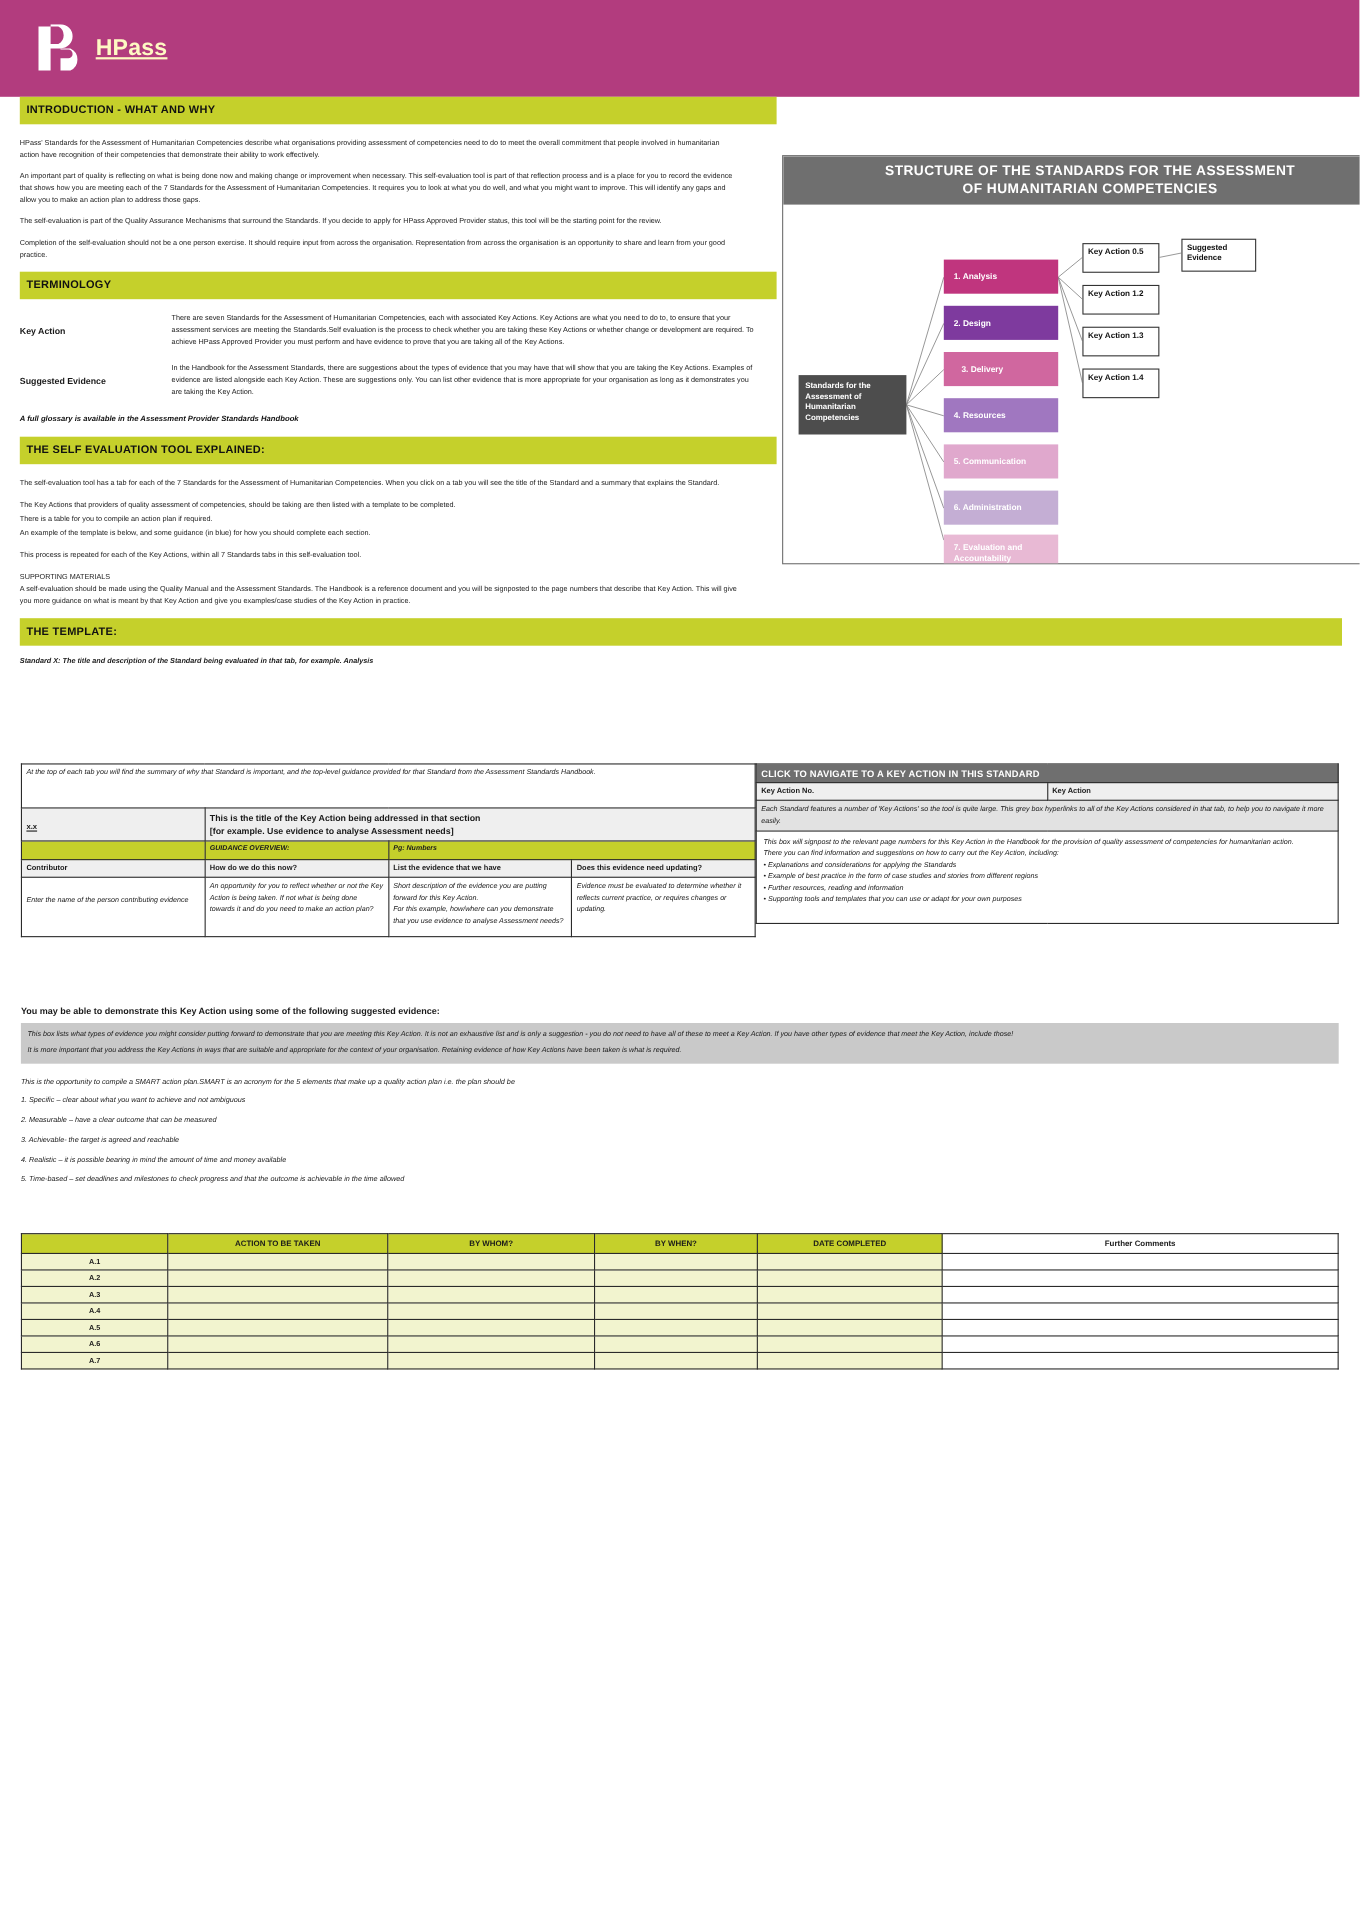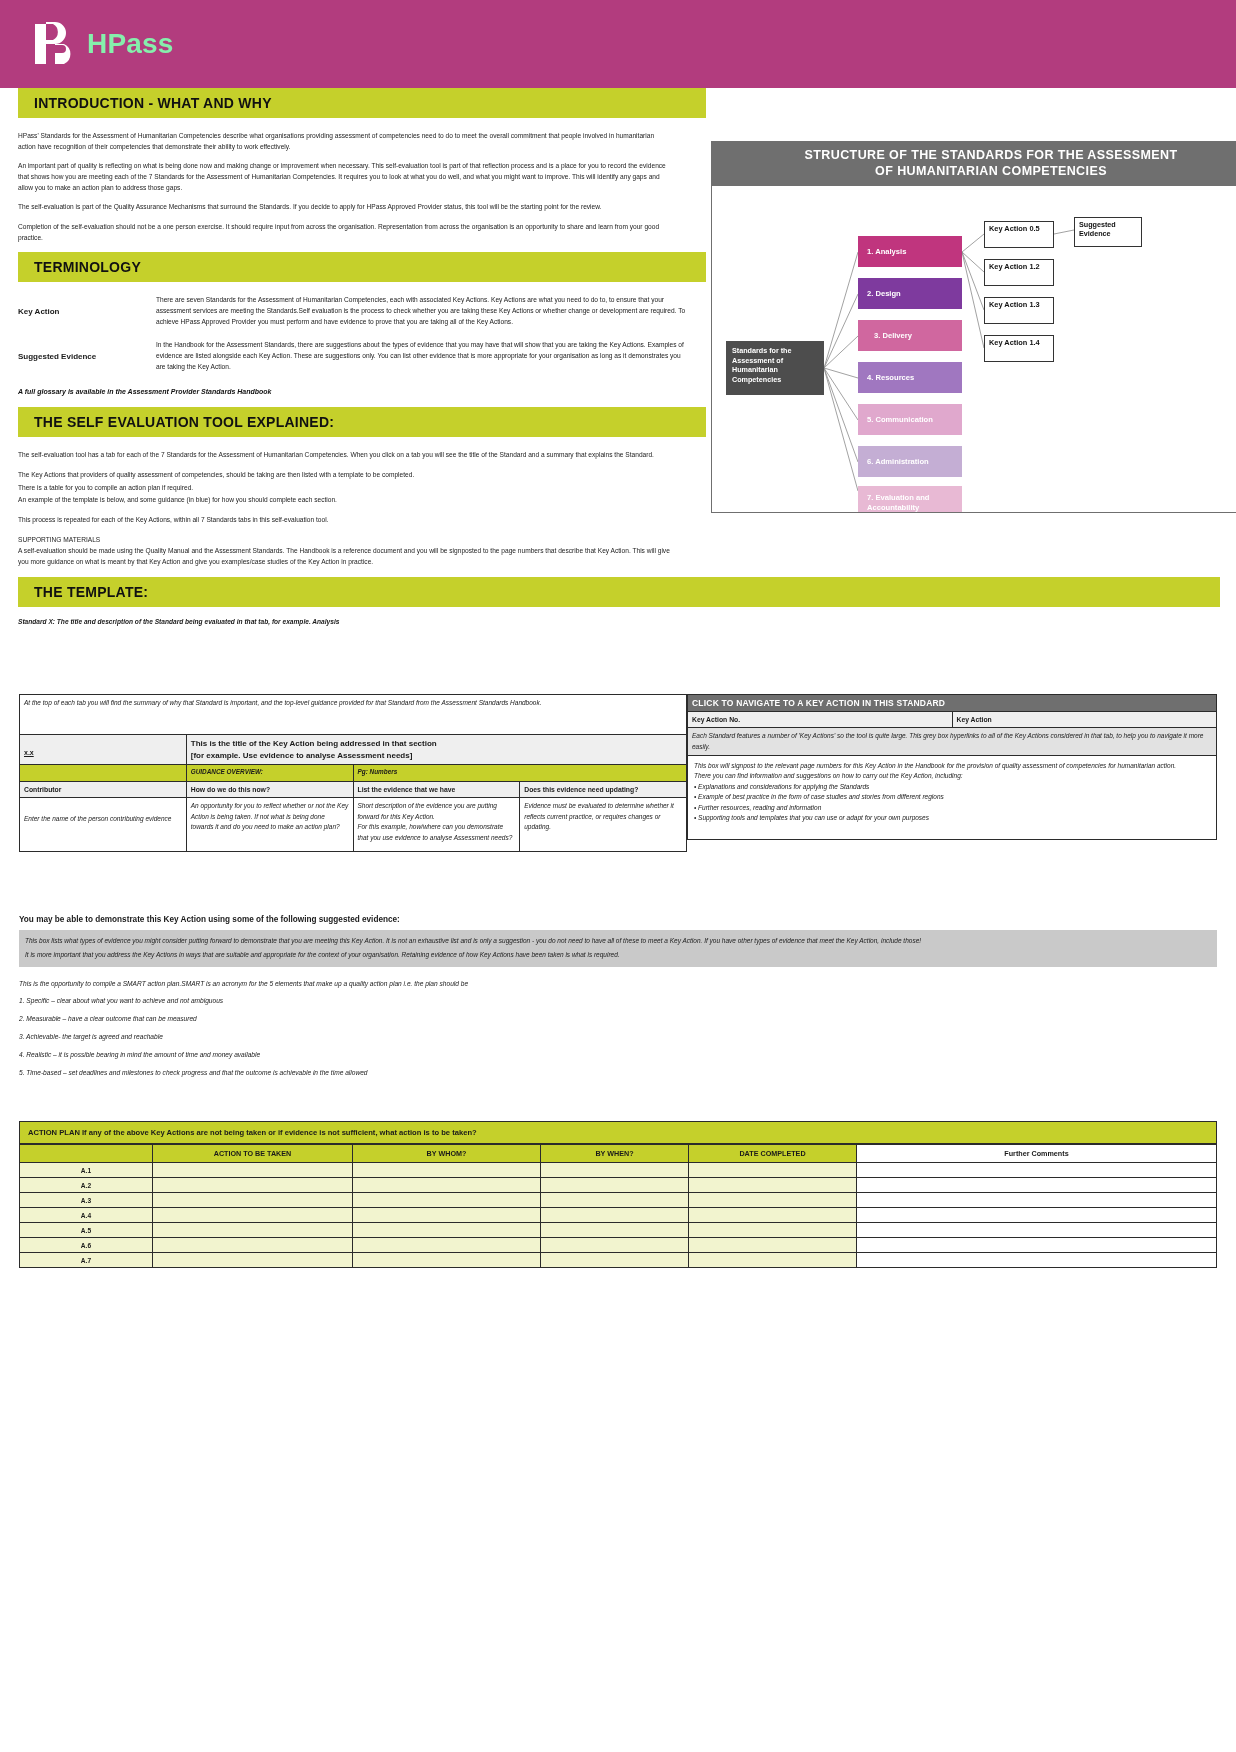--- a/index.html
+++ b/index.html
@@ -18,29 +18,29 @@
     height:88px;
     background:#b23c7e;
     display:flex; align-items:center;
     padding-left:33px;
   }
   .logo-mark{
     width:40px;height:44px;position:relative;margin-right:14px;flex:none;
   }
   .logo-mark svg{display:block;}
   .logo-text{
-    color:#86efac;font-size:28px;font-weight:bold;letter-spacing:.2px;
+    color:#fef9c3;font-size:21px;font-weight:bold;letter-spacing:.2px;text-decoration:underline;
   }
 
   
   .band{
     background:#c5d02b;
     margin:0 26px 0 18px;
-    padding:7px 10px 7px 16px;
-    font-size:14px;
+    padding:7px 10px 7px 6px;
+    font-size:10px;
     font-weight:bold;
     letter-spacing:.25px;
     color:#111;
   }
   .band.wide{margin-right:530px;}
   .band.full{margin-right:16px;}
 
   
   .content{ padding:0 0 0 18px; }
   p.body{
@@ -298,21 +298,20 @@
   </div>
   <div class="smart-intro">This is the opportunity to compile a SMART action plan.SMART is an acronym for the 5 elements that make up a quality action plan i.e. the plan should be</div>
   <div class="smart-item">1. Specific – clear about what you want to achieve and not ambiguous</div>
   <div class="smart-item">2. Measurable – have a clear outcome that can be measured</div>
   <div class="smart-item">3. Achievable- the target is agreed and reachable</div>
   <div class="smart-item">4. Realistic – it is possible bearing in mind the amount of time and money available</div>
   <div class="smart-item">5. Time-based – set deadlines and milestones to check progress and that the outcome is achievable in the time allowed</div>
 </div>
 
 <div class="action-plan">
-  <div class="ap-head">ACTION PLAN  If any of the above Key Actions are not being taken or if evidence is not sufficient, what action is to be taken?</div>
   <table class="ap-tbl">
     <thead>
       <tr>
         <th style="width:133px;"></th>
         <th style="width:200px;">ACTION TO BE TAKEN</th>
         <th style="width:188px;">BY WHOM?</th>
         <th style="width:148px;">BY WHEN?</th>
         <th style="width:168px;">DATE COMPLETED</th>
         <th style="background:#ffffff;">Further Comments</th>
       </tr>

